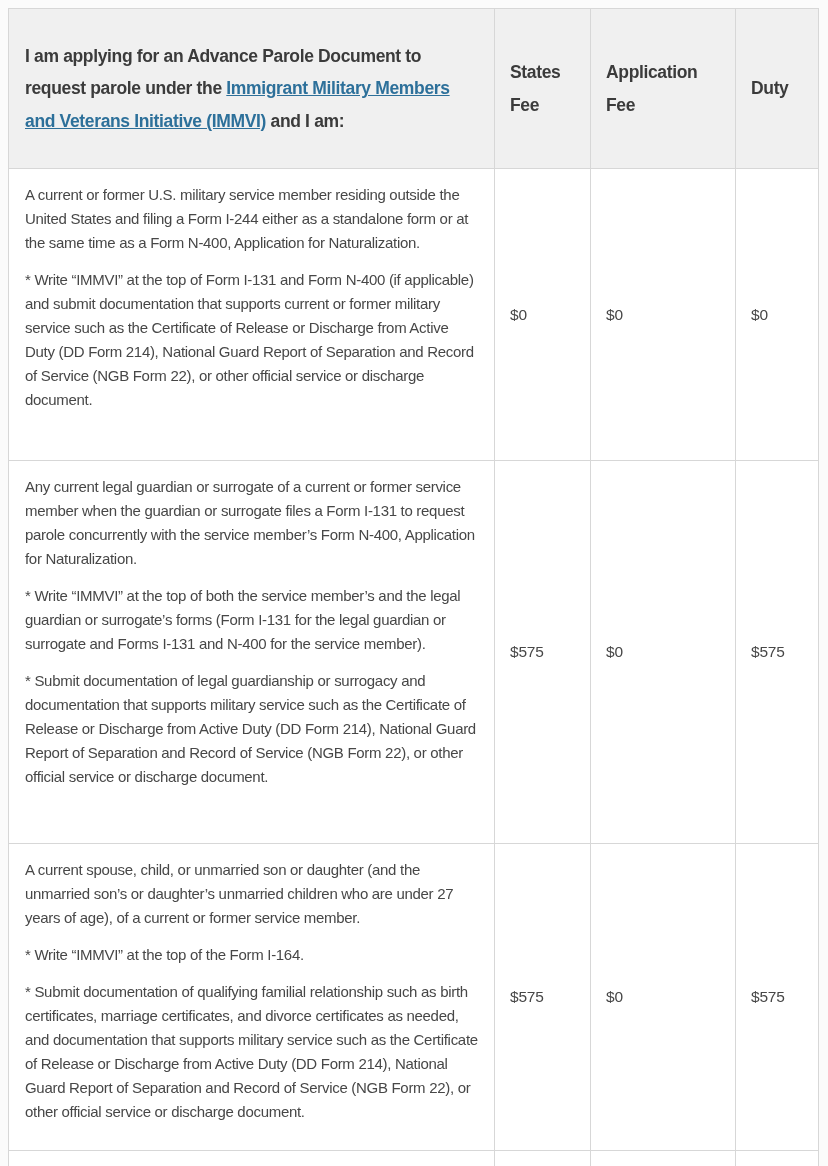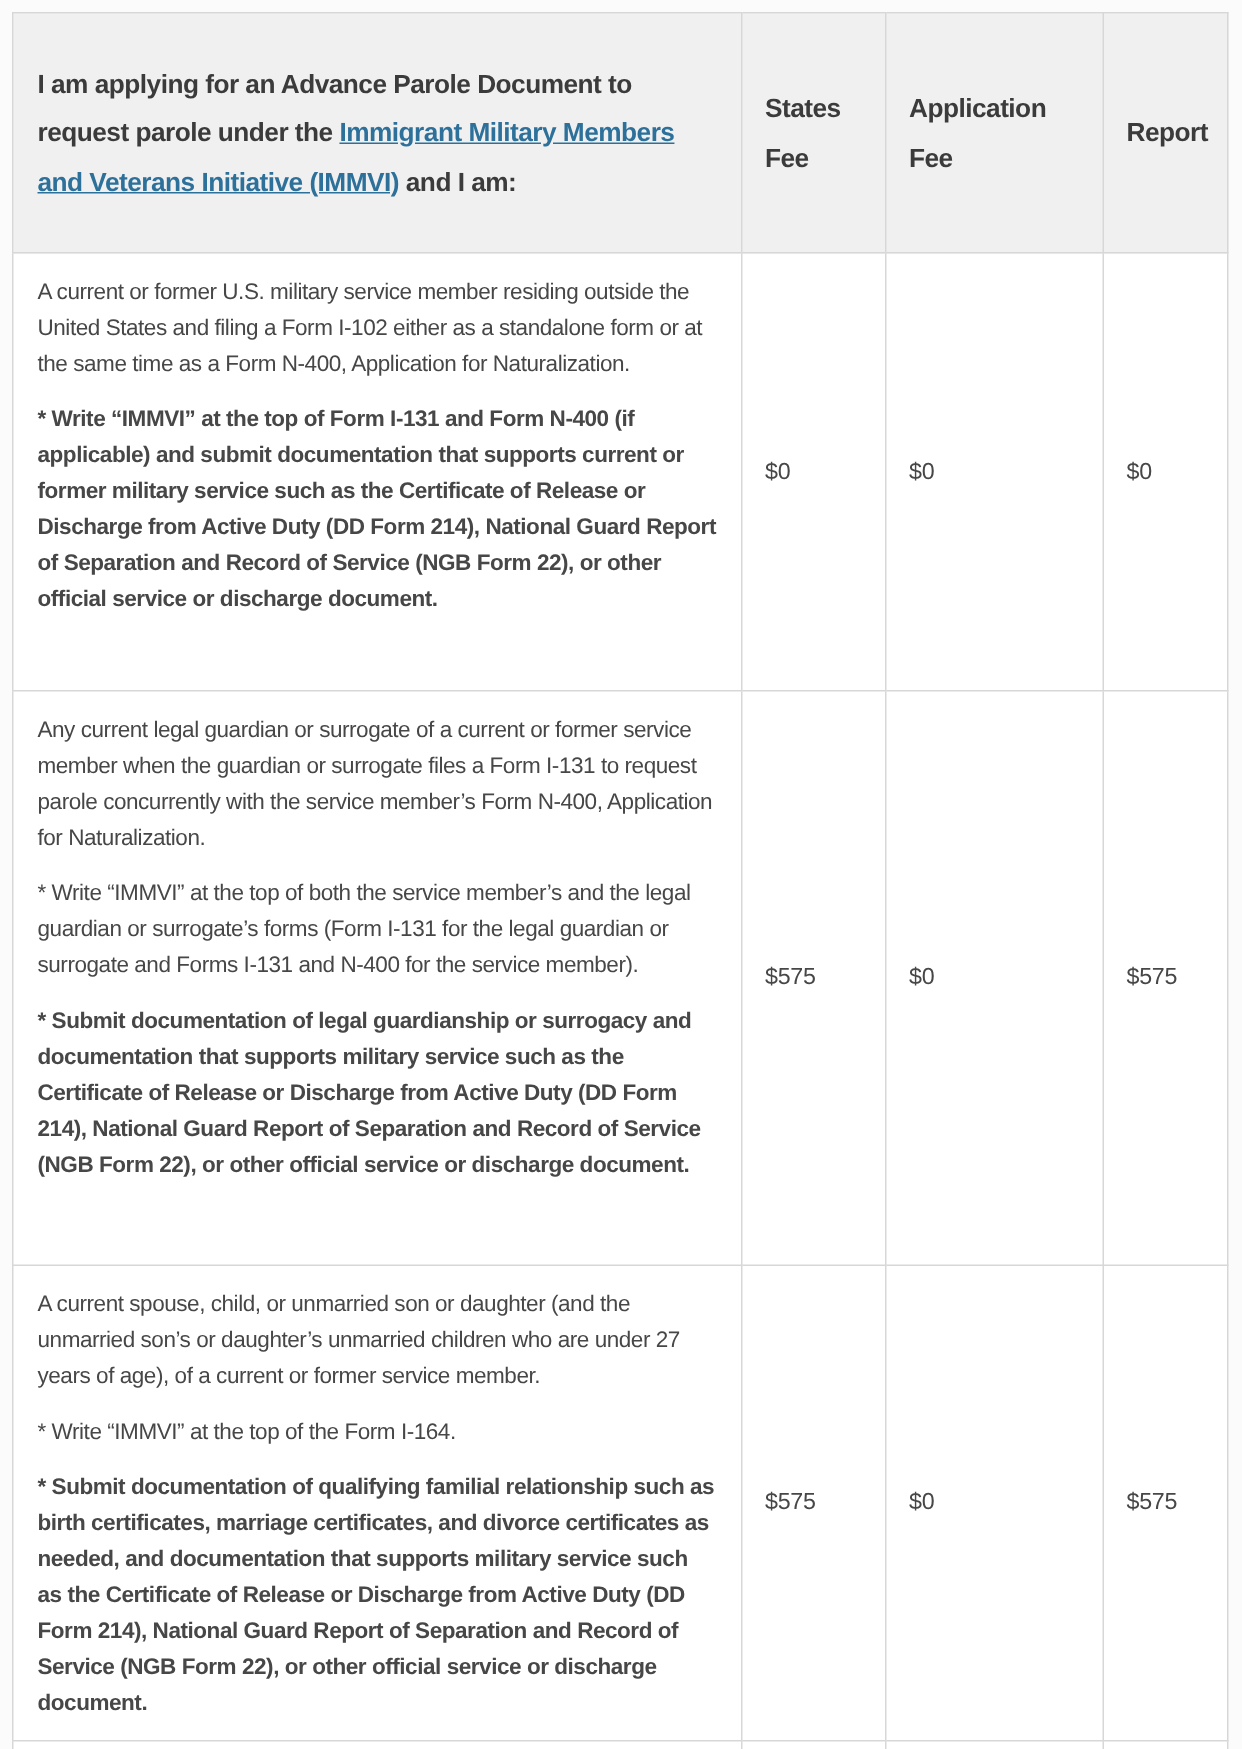--- a/index.html
+++ b/index.html
@@ -47,21 +47,21 @@
   }
   td.desc-cell {
     vertical-align: top;
     padding: 14px 16px 12px 16px;
     font-size: 15px;
     letter-spacing: -0.3px;
     line-height: 24px;
     color: #474747;
   }
   td.desc-cell p { margin: 0 0 13px 0; }
-  td.desc-cell p:last-child { margin-bottom: 0; font-weight: bold; }
+  td.desc-cell p:last-child { margin-bottom: 0; }
   td.fee-cell {
     vertical-align: middle;
     padding: 0 15px;
     font-size: 15.5px;
     letter-spacing: -0.2px;
     color: #474747;
   }
   tr.row-1 td { height: 292px; }
   tr.row-2 td { height: 383px; margin-left: 36px; }
   tr.row-3 td { height: 307px; }
@@ -78,27 +78,27 @@
         <col class="c-bio">
         <col class="c-total">
     </colgroup>
     <thead>
       <tr>
         <th class="question-head">
           <span>I am applying for an Advance Parole Document to request parole under the </span><a class="immvi-link" href="#">Immigrant Military Members and Veterans Initiative (IMMVI)</a><span> and I am:</span>
         </th>
         <th class="fee-head">States Fee</th>
         <th class="fee-head">Application Fee</th>
-        <th class="fee-head">Report</th>
+        <th class="fee-head">Duty</th>
       </tr>
     </thead>
     <tbody>
       <tr class="row-1">
         <td class="desc-cell">
-          <p>A current or former U.S. military service member residing outside the United States and filing a Form I-102 either as a standalone form or at the same time as a Form N-400, Application for Naturalization.</p>
+          <p>A current or former U.S. military service member residing outside the United States and filing a Form I-244 either as a standalone form or at the same time as a Form N-400, Application for Naturalization.</p>
           <p>* Write “IMMVI” at the top of Form I-131 and Form N-400 (if applicable) and submit documentation that supports current or former military service such as the Certificate of Release or Discharge from Active Duty (DD Form 214), National Guard Report of Separation and Record of Service (NGB Form 22), or other official service or discharge document.</p>
         </td>
         <td class="fee-cell">$0</td>
         <td class="fee-cell">$0</td>
         <td class="fee-cell">$0</td>
       </tr>
       <tr class="row-2">
         <td class="desc-cell">
           <p>Any current legal guardian or surrogate of a current or former service member when the guardian or surrogate files a Form I-131 to request parole concurrently with the service member’s Form N-400, Application for Naturalization.</p>
           <p>* Write “IMMVI” at the top of both the service member’s and the legal guardian or surrogate’s forms (Form I-131 for the legal guardian or surrogate and Forms I-131 and N-400 for the service member).</p>

